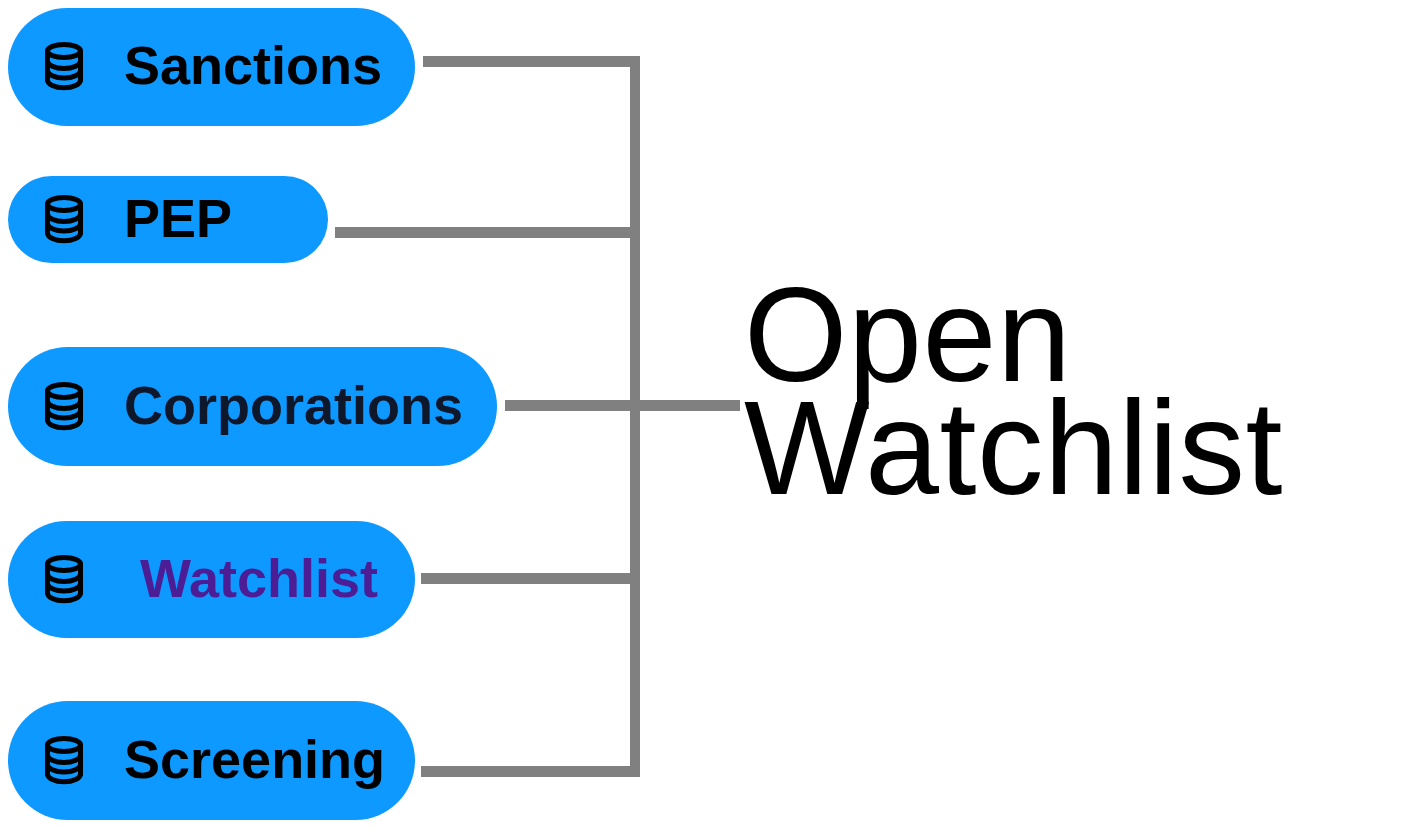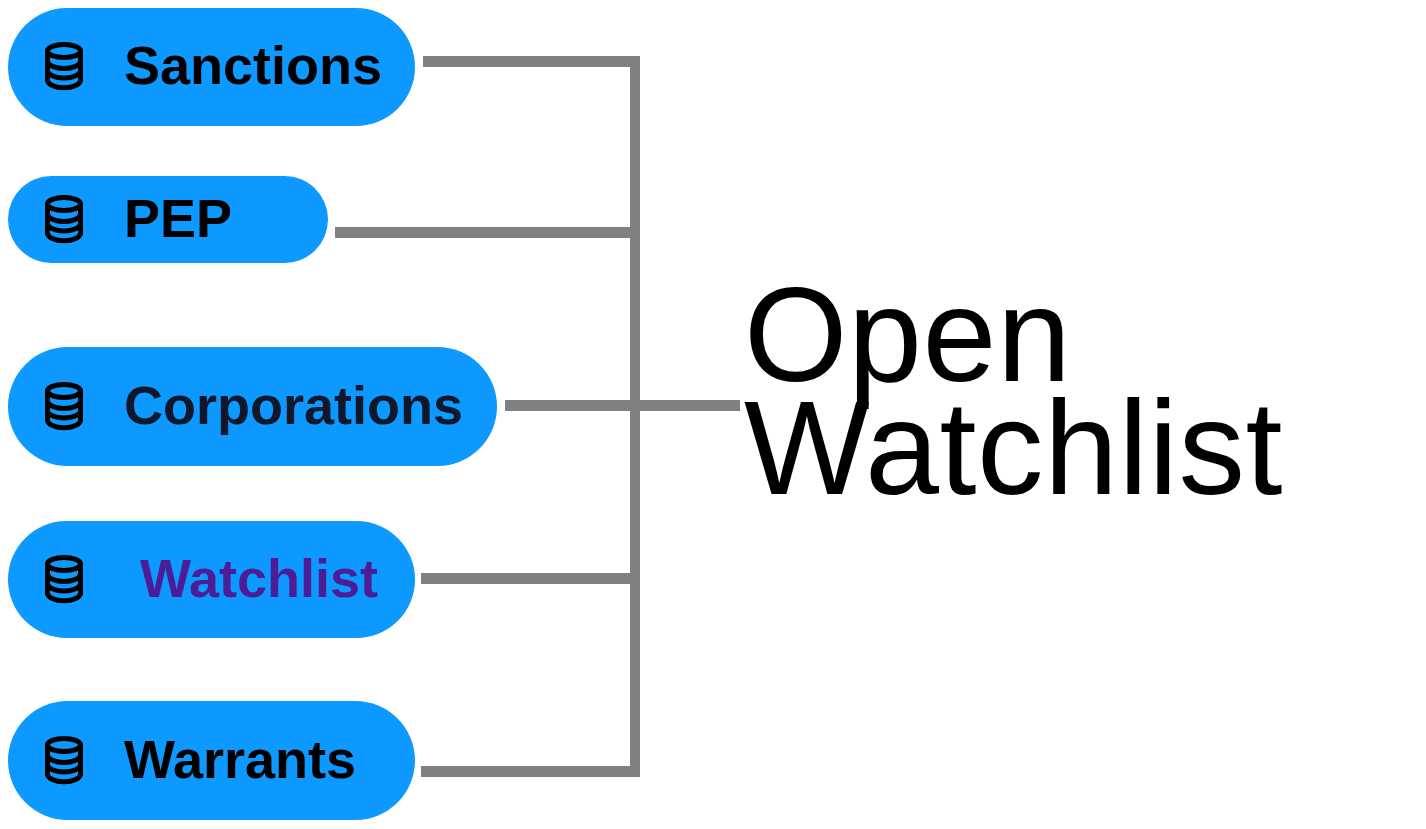--- a/index.html
+++ b/index.html
@@ -136,21 +136,21 @@
         <g fill="none" stroke="#000000" stroke-width="5" stroke-linecap="round">
           <ellipse cx="22" cy="9" rx="16.5" ry="6.5"></ellipse>
           <path d="M5.5 9 V38"></path>
           <path d="M38.5 9 V38"></path>
           <path d="M5.5 18.7 c0 4.3 7.4 7.8 16.5 7.8 s16.5 -3.5 16.5 -7.8"></path>
           <path d="M5.5 28.3 c0 4.3 7.4 7.8 16.5 7.8 s16.5 -3.5 16.5 -7.8"></path>
           <path d="M5.5 38 c0 4.3 7.4 7.8 16.5 7.8 s16.5 -3.5 16.5 -7.8"></path>
         </g>
       </svg>
     </span>
-    <span class="pill-label" style="color: rgb(0, 0, 0);">Warrants</span>
+    <span class="pill-label" style="color: rgb(0, 0, 0);">Screening</span>
   </div>
 
   <div class="title" style="color: rgb(0, 0, 0);">
     <div>Open</div>
     <div>Watchlist</div>
   </div>
 
 </div>
 
 </body></html>

